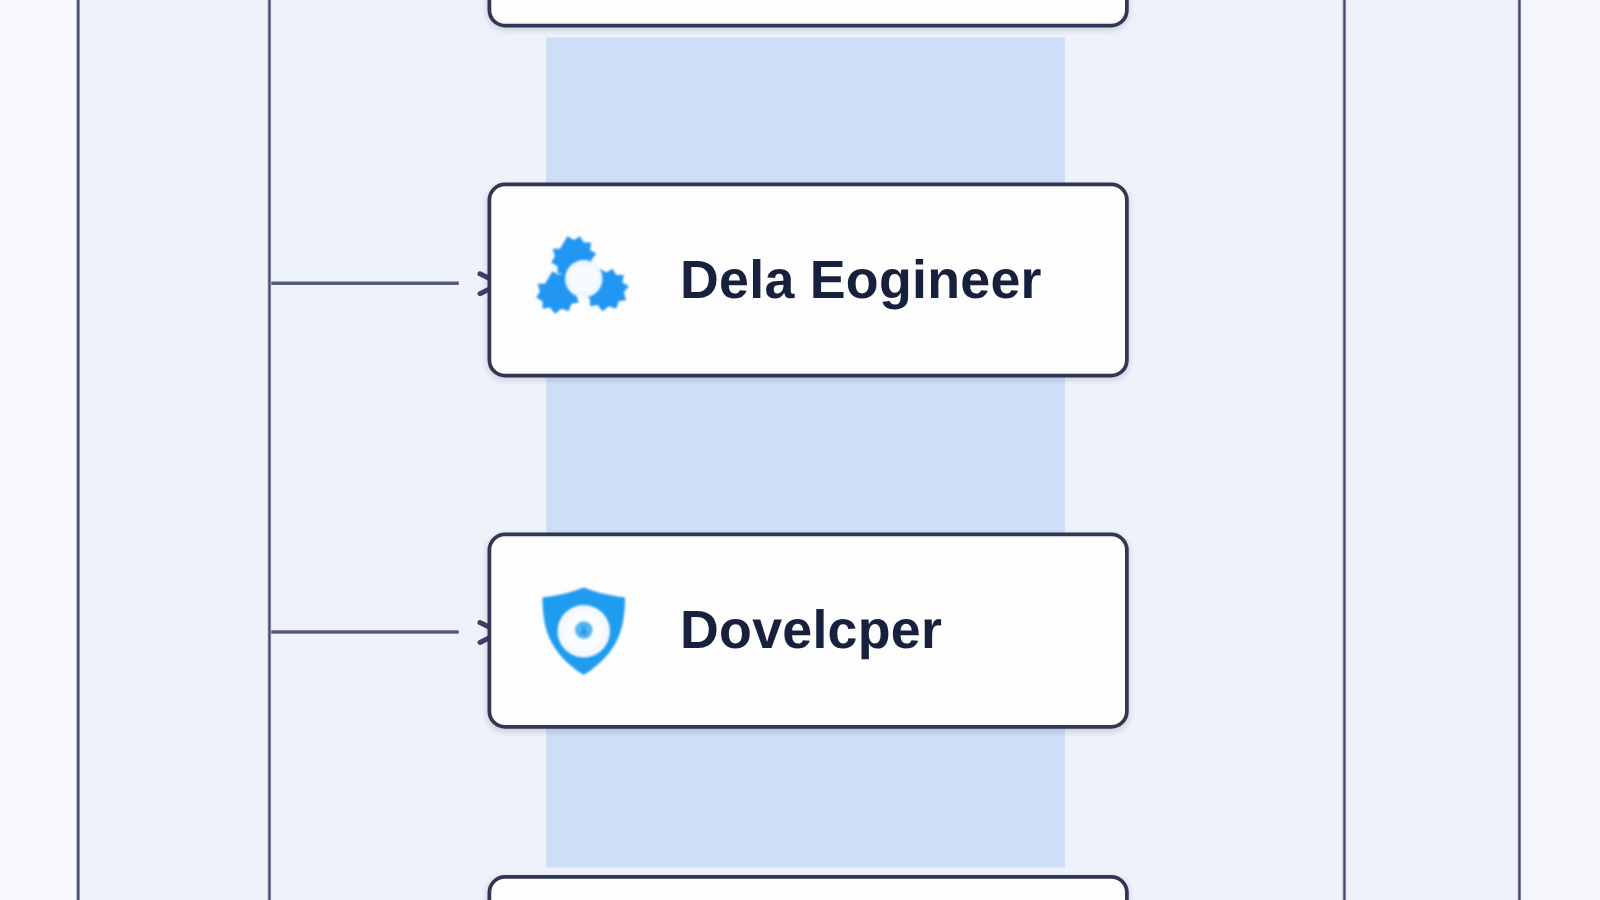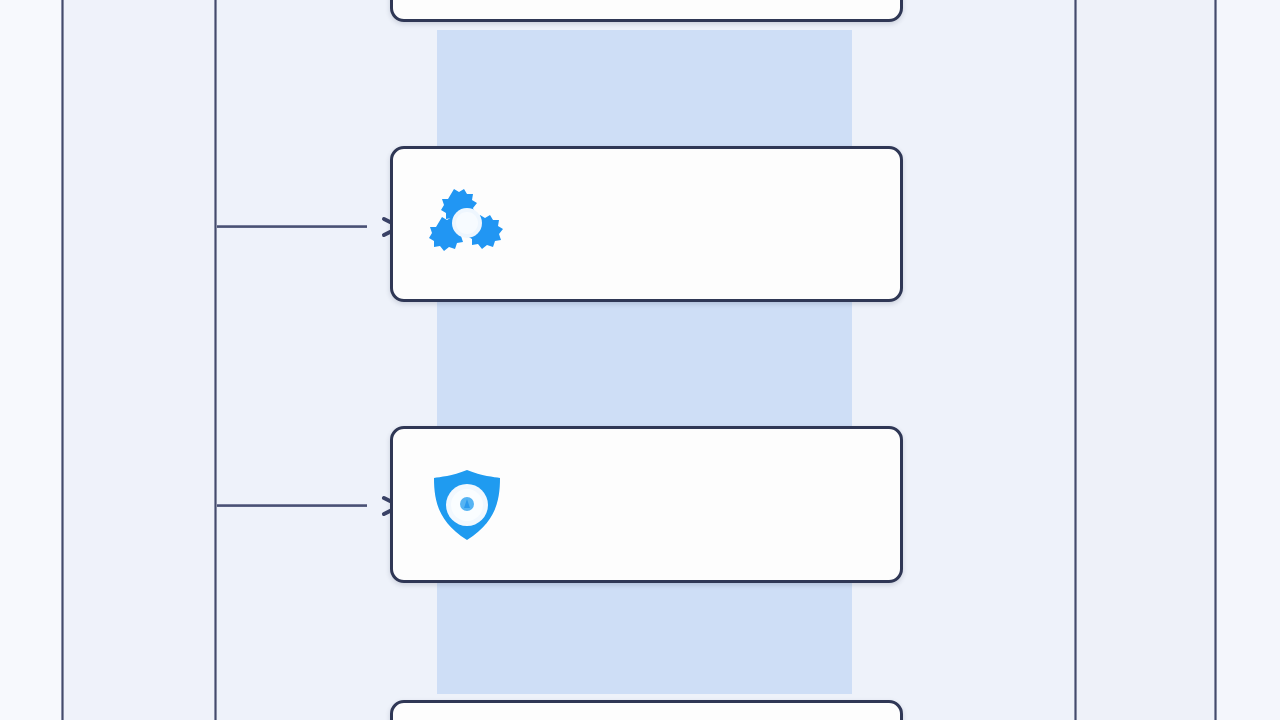--- a/index.html
+++ b/index.html
@@ -194,29 +194,31 @@
 
           <path d="M16 34 l5 3 5-3 3 5 6 0 -1 6 5 3 -4 5 2 6 -6 1 -2 6 -6-2 -5 4 -4-5 -6 1 0-6 -5-3 3-5 -2-6 6 0z"></path>
 
           <path d="M54 32 l5 3 5-3 3 5 6 0 -1 6 5 3 -4 5 2 6 -6 1 -2 6 -6-2 -5 4 -4-5 -6 1 0-6 -5-3 3-5 -2-6 6 0z"></path>
         </g>
 
         <circle cx="41" cy="40" r="15" fill="#eef6fe"></circle>
         <circle cx="41" cy="40" r="11" fill="#f7fbff"></circle>
       </svg>
     </div>
+    <div class="card-label">Dela Eogineer</div>
   </div>
 
   <div class="card card-2">
     <div class="card-icon">
       <svg width="82" height="82" viewBox="0 0 82 82">
         <path d="M41 6 C56 12 68 13 74 14 C74 36 70 58 41 76 C12 58 8 36 8 14 C14 13 26 12 41 6 Z" fill="#1f9bf0"></path>
         <circle cx="41" cy="41" r="21" fill="#f2f8fe"></circle>
         <circle cx="41" cy="41" r="16" fill="#fafdff"></circle>
         <circle cx="41" cy="40" r="7" fill="#56b4f3"></circle>
         <path d="M38 44 l3 -9 3 9" fill="#2b9aee"></path>
       </svg>
     </div>
+    <div class="card-label">Dovelcper</div>
   </div>
 
   <div class="card-bottom-partial"></div>
 
 </div>
 
 </body></html>

